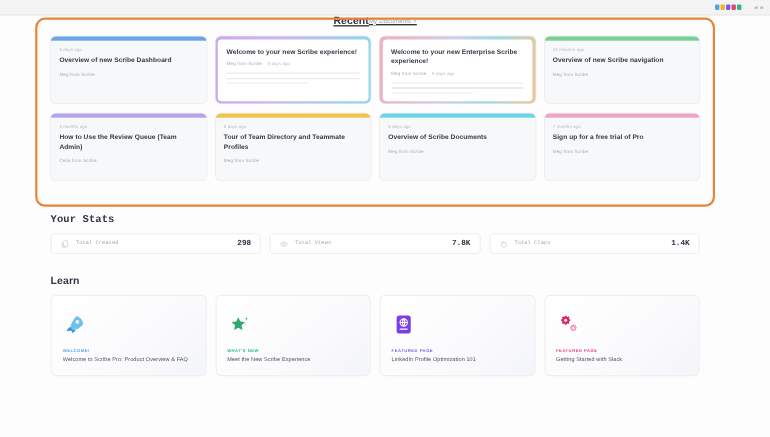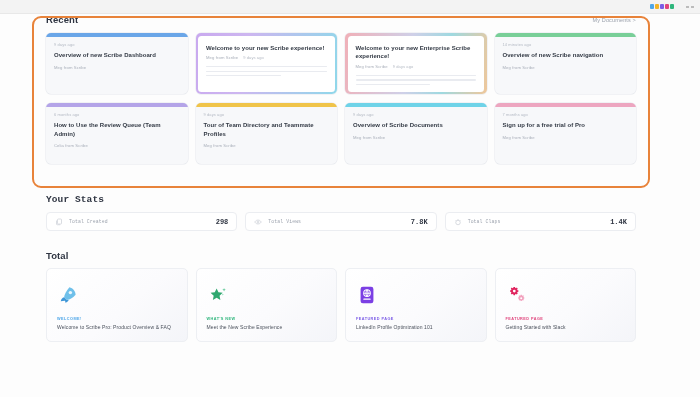--- a/index.html
+++ b/index.html
@@ -28,21 +28,21 @@
   .highlight {
     position: absolute; left: 32px; top: 16px; width: 618px; height: 172px;
     border: 2.5px solid #e8833a; border-radius: 9px; pointer-events: none; z-index: 5;
   }
 
   
   .section-title {
     font-size: 9.5px; font-weight: bold; color: #2f3542; letter-spacing: .1px;
   }
   .section-head {
-    display: flex; align-items: center; justify-content: space-between;
+    display: flex; align-items: center; justify-content: center; text-decoration: underline;
   }
   .my-docs {
     font-size: 5.5px; color: #9aa0ab; letter-spacing: .15px;
   }
 
   
   .recent-wrap { position: absolute; left: 46px; top: 14px; width: 590px; }
   .card-grid { display: grid; grid-template-columns: repeat(4, 1fr); gap: 8px; }
   .row2 { margin-top: 9px; }
 
@@ -244,21 +244,21 @@
               <path d="M8 4.5V2M4.3 5.6 2.9 4.2M11.7 5.6l1.4-1.4"></path>
             </svg>
           </span>
           <span class="stat-label">Total Claps</span>
           <span class="stat-value">1.4K</span>
         </div>
       </div>
   </div>
 
   <div class="learn-wrap">
-    <div class="section-title">Total</div>
+    <div class="section-title">Learn</div>
     <div class="learn-grid" id="learn-grid">
         <div class="lcard">
           <div class="lcard-icon">
             <svg width="22" height="22" viewBox="0 0 24 24" fill="none">
               <path d="M13.5 3.5c4 1 6.5 4.2 6.8 8.2-2.6 3.3-6 5.3-9.6 5.8l-3-3C8.2 10.9 10.2 7.5 13.5 3.5z" fill="#6fc0ea"></path>
               <path d="M10.7 17.5 7.7 14.5c-2 .6-3.2 2-3.6 4.2 2.3-.3 3.8-.6 4.6-.4.3.6.5 1.3.5 2.1 2-.6 3.3-1.7 3.5-2.9z" fill="#3f97d8"></path>
               <circle cx="14.6" cy="9.4" r="1.9" fill="#eaf6fd"></circle>
             </svg>
           </div>
           <div class="lc-kicker" style="color: rgb(77, 166, 232);">WELCOME!</div>

